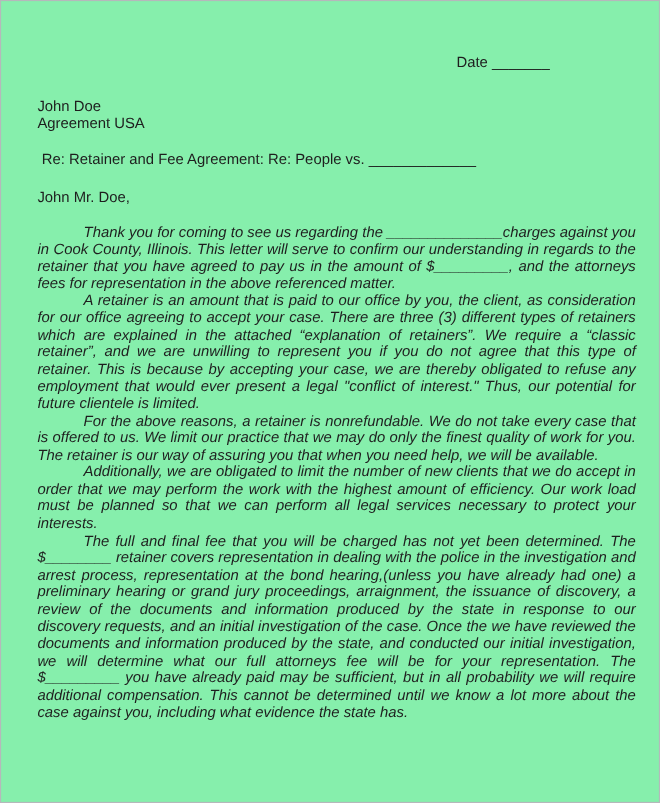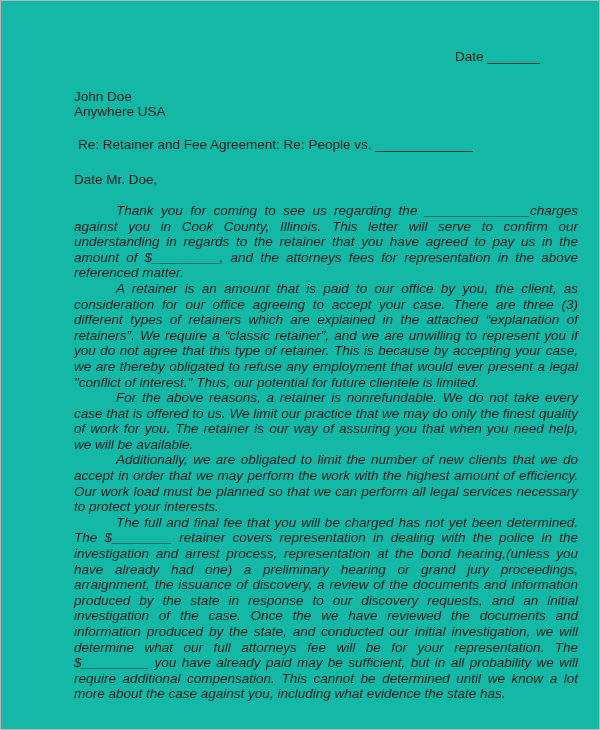--- a/index.html
+++ b/index.html
@@ -1,55 +1,54 @@
 <!DOCTYPE html>
 <html><head>
 <meta charset="utf-8">
 <style>
   html, body { margin: 0; padding: 0; background: #fff; }
   .page {
     position: relative;
     width: 600px;
     height: 730px;
     box-sizing: border-box;
-    background: #14b8a6;
+    background: #86efac;
     border: 1px solid #b5b8bb;
     font-family: "Liberation Sans", sans-serif;
     font-size: 13.5px;
     line-height: 15.6px;
     color: #1e1e1e;
     overflow: hidden;
-    padding-left: 40px;
   }
   .date-line { margin: 48px 0 0 414px; white-space: nowrap; }
   .address-block { margin: 24px 0 0 33px; }
   .address-block div { white-space: nowrap; }
   .subject-block { margin: 17px 0 0 37px; }
   .subject-line2 { margin-left: 38px; }
   .salutation { margin: 20px 0 0 33px; }
   .body-text { margin: 15px 21px 0 33px; text-align: justify; font-style: italic; }
   .body-text p { margin: 0; text-indent: 42px; }
 </style>
 </head>
 <body>
 
 <div class="page">
 
   <div class="date-line">Date _______</div>
 
   <div class="address-block">
     <div>John Doe</div>
-    <div>Anywhere USA</div>
+    <div>Agreement USA</div>
   </div>
 
   <div class="subject-block">
     <div>Re: Retainer and Fee Agreement: Re: People vs. _____________</div>
   </div>
 
-  <div class="salutation">Date Mr. Doe,</div>
+  <div class="salutation">John Mr. Doe,</div>
 
   <div class="body-text">
     <p>Thank you for coming to see us regarding the ______________charges against you in Cook County, Illinois. This letter will serve to confirm our understanding in regards to the retainer that you have agreed to pay us in the amount of $_________, and the attorneys fees for representation in the above referenced matter.</p>
     <p>A retainer is an amount that is paid to our office by you, the client, as consideration for our office agreeing to accept your case. There are three (3) different types of retainers which are explained in the attached “explanation of retainers”. We require a “classic retainer”, and we are unwilling to represent you if you do not agree that this type of retainer. This is because by accepting your case, we are thereby obligated to refuse any employment that would ever present a legal "conflict of interest." Thus, our potential for future clientele is limited.</p>
     <p>For the above reasons, a retainer is nonrefundable. We do not take every case that is offered to us. We limit our practice that we may do only the finest quality of work for you. The retainer is our way of assuring you that when you need help, we will be available.</p>
     <p>Additionally, we are obligated to limit the number of new clients that we do accept in order that we may perform the work with the highest amount of efficiency. Our work load must be planned so that we can perform all legal services necessary to protect your interests.</p>
     <p>The full and final fee that you will be charged has not yet been determined. The $________ retainer covers representation in dealing with the police in the investigation and arrest process, representation at the bond hearing,(unless you have already had one) a preliminary hearing or grand jury proceedings, arraignment, the issuance of discovery, a review of the documents and information produced by the state in response to our discovery requests, and an initial investigation of the case. Once the we have reviewed the documents and information produced by the state, and conducted our initial investigation, we will determine what our full attorneys fee will be for your representation. The $_________ you have already paid may be sufficient, but in all probability we will require additional compensation. This cannot be determined until we know a lot more about the case against you, including what evidence the state has.</p>
   </div>
 
 </div>

